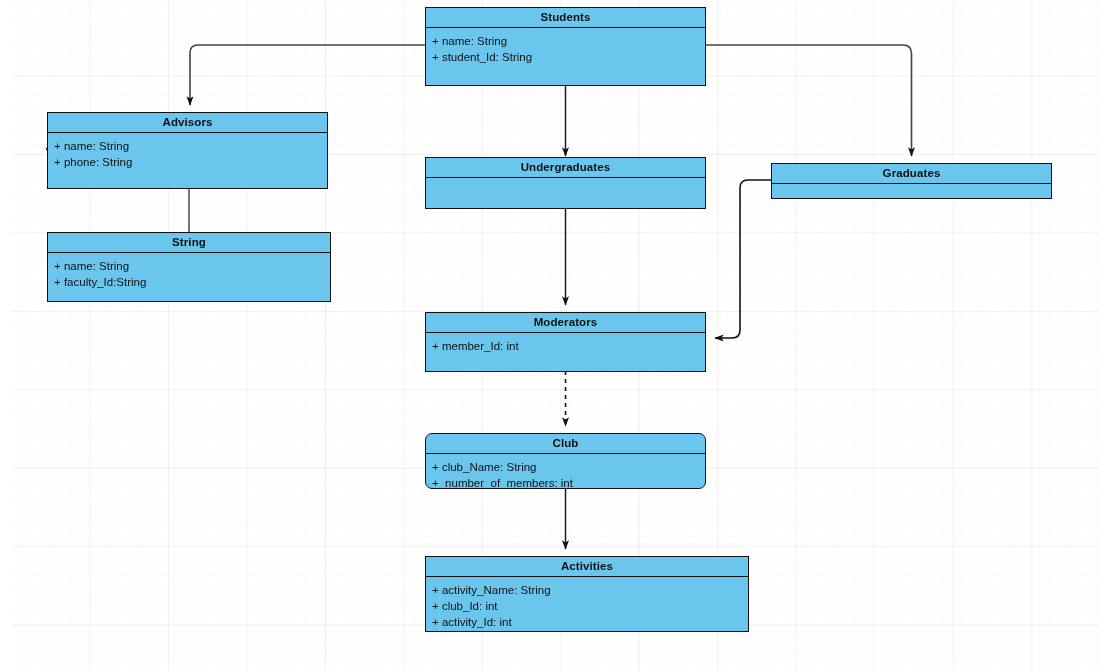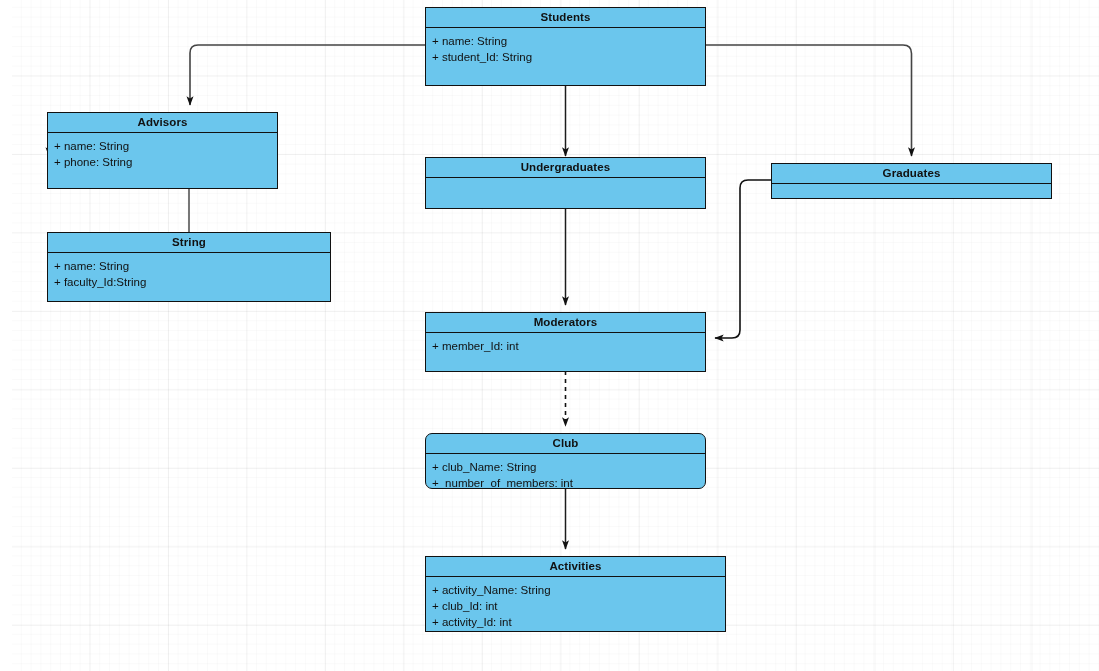--- a/index.html
+++ b/index.html
@@ -101,21 +101,21 @@
   </svg>
 
   <div class="umlclass" style="left:413px; top:7px; width:281px; height:79px;">
     <div class="uml-title">Students</div>
     <div class="uml-attrs">
       <div class="uml-attr">+ name: String</div>
       <div class="uml-attr">+ student_Id: String</div>
     </div>
   </div>
 
-  <div class="umlclass" style="left:35px; top:112px; width:231px; height:77px;">
+  <div class="umlclass" style="left:35px; top:112px; width:281px; height:77px;">
     <div class="uml-title">Advisors</div>
     <div class="uml-attrs">
       <div class="uml-attr">+ name: String</div>
       <div class="uml-attr">+ phone: String</div>
     </div>
   </div>
 
   <div class="umlclass" style="left:413px; top:157px; width:281px; height:52px;">
     <div class="uml-title">Undergraduates</div>
     <div class="uml-attrs"></div>
@@ -142,21 +142,21 @@
   </div>
 
   <div class="umlclass" style="left:413px; top:433px; width:281px; height:56px;border-radius:7px;">
     <div class="uml-title">Club</div>
     <div class="uml-attrs">
       <div class="uml-attr">+ club_Name: String</div>
       <div class="uml-attr">+  number_of_members: int</div>
     </div>
   </div>
 
-  <div class="umlclass" style="left:413px; top:556px; width:301px; height:76px;">
+  <div class="umlclass" style="left:413px; top:556px; width:324px; height:76px;">
     <div class="uml-title">Activities</div>
     <div class="uml-attrs">
       <div class="uml-attr">+ activity_Name: String</div>
       <div class="uml-attr">+ club_Id: int</div>
       <div class="uml-attr">+ activity_Id: int</div>
     </div>
   </div>
 
 </div>
 

